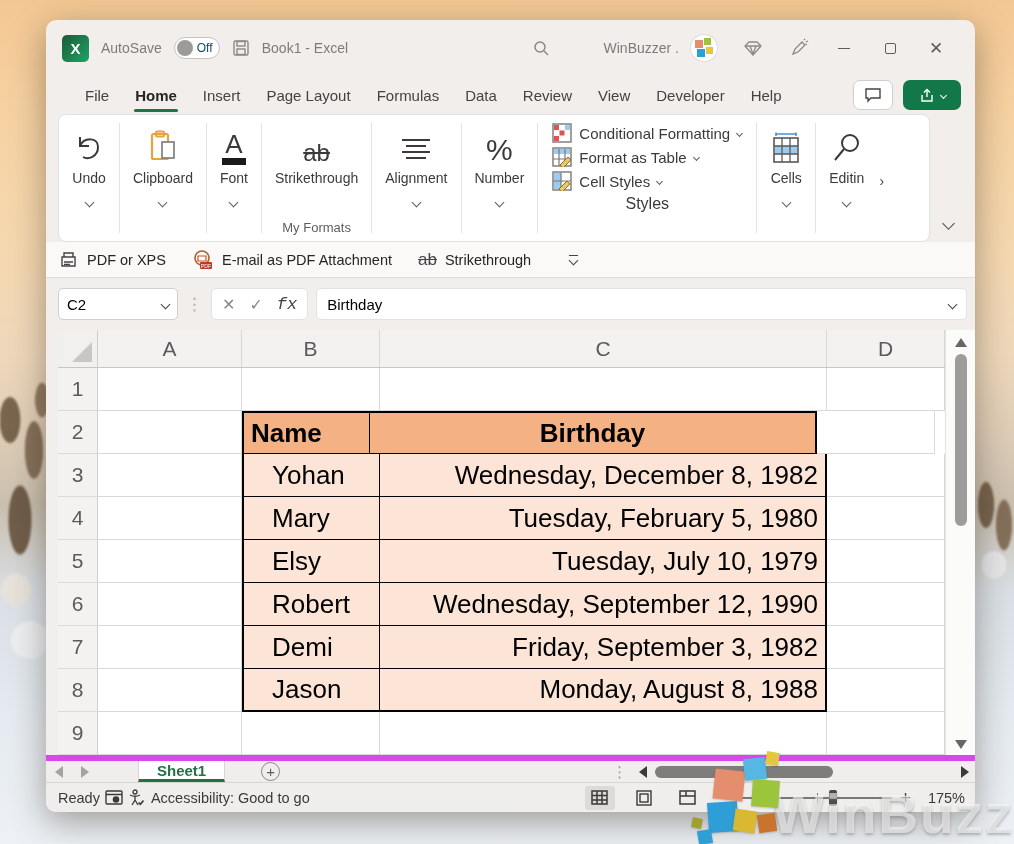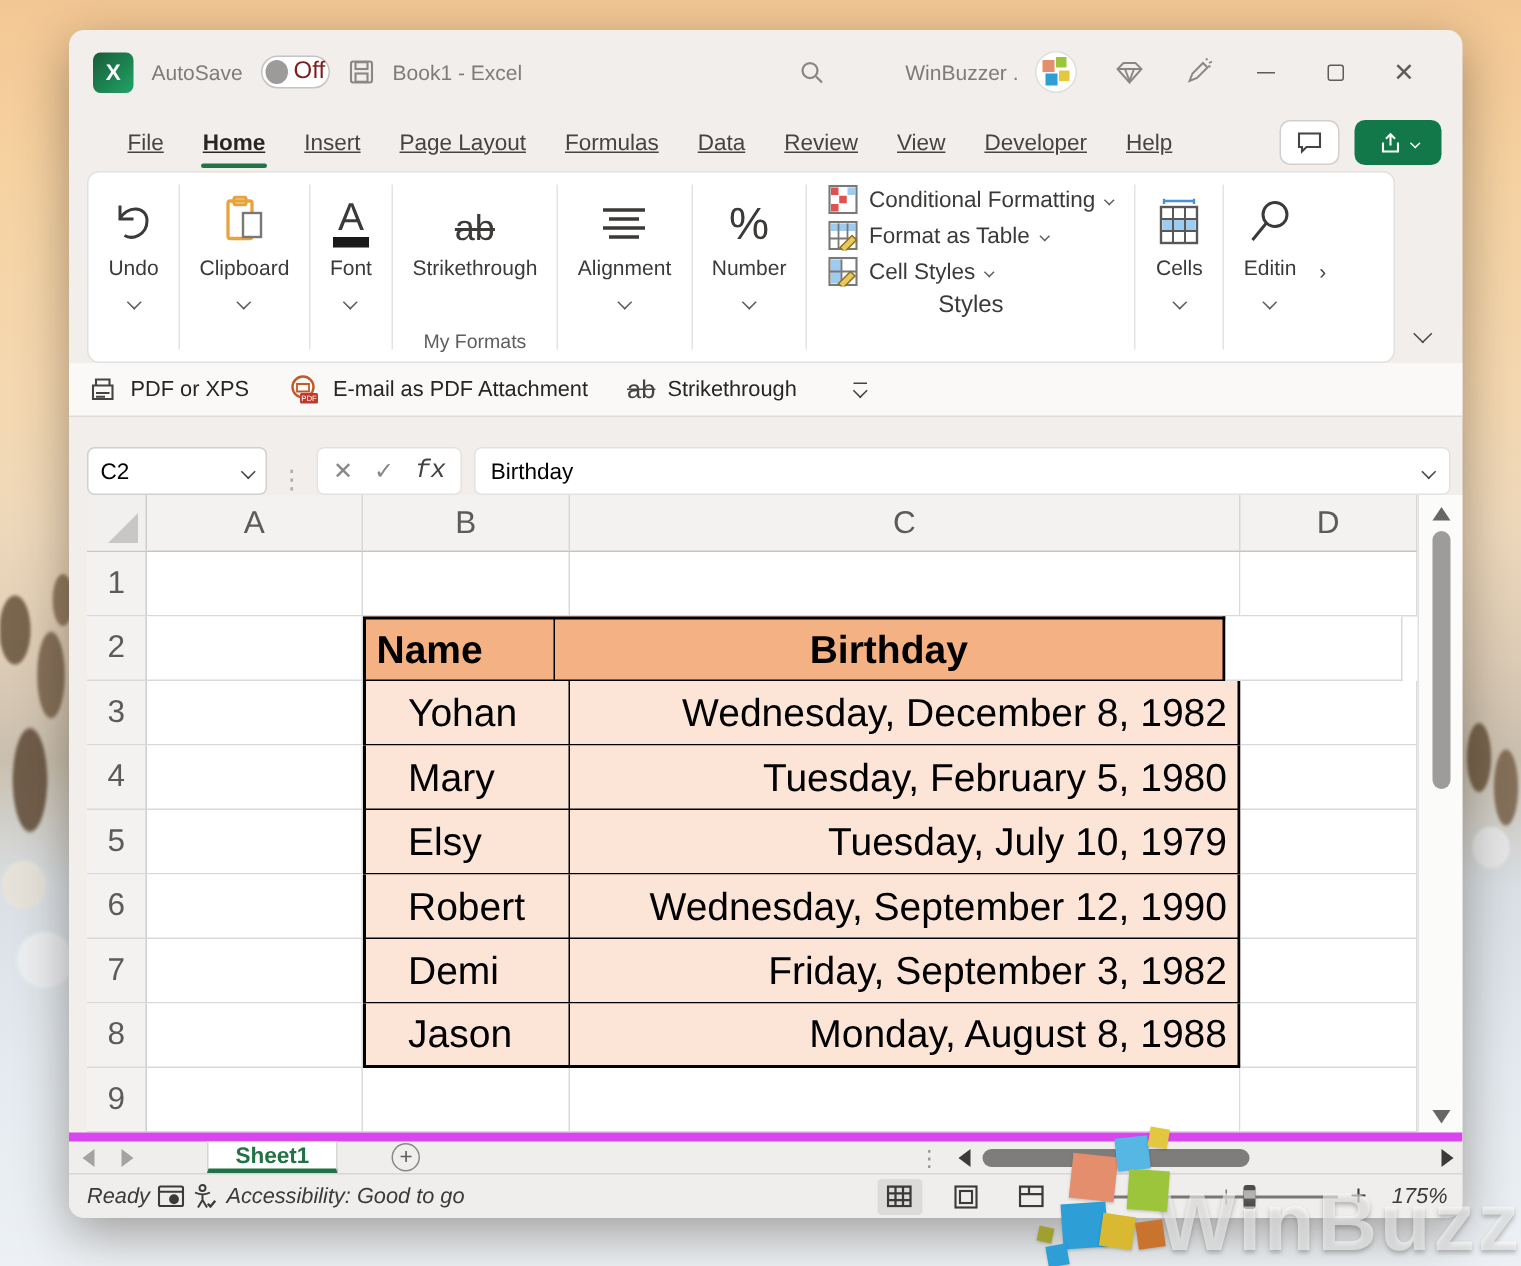--- a/index.html
+++ b/index.html
@@ -32,35 +32,35 @@
 
   
   .titlebar { position:absolute; left:0; top:0; width:100%; height:56px;
     display:flex; align-items:center; padding:0 16px; gap:12px; color:#7e7c7a; font-size:14px; }
   .xl-icon { width:27px; height:27px; border-radius:5px;
     background:linear-gradient(135deg,#185c37,#21a366); color:#fff; font-weight:bold;
     display:flex; align-items:center; justify-content:center; font-size:15px; }
   .toggle { width:46px; height:22px; border:1px solid #c6c4c2; border-radius:11px;
     display:flex; align-items:center; padding:2px; gap:4px; background:#fff; }
   .knob { width:16px; height:16px; border-radius:50%; background:#9d9b99; }
-  .toggle .off { font-size:16px; color:#7f1d1d;text-align:center; }
+  .toggle .off { font-size:12px; color:#0c4a6e;text-align:center; }
   .tb-ic { color:#8a8886; display:flex; align-items:center; }
   .sp { flex:1; }
   .avatar { width:26px; height:26px; border-radius:50%; background:#fff; position:relative; overflow:hidden; box-shadow:0 0 0 1px #e0dedc; }
   .avatar i { position:absolute; display:block; }
   .winctl { display:flex; align-items:center; gap:0; }
   .winctl .wbtn { width:46px; height:34px; display:flex; align-items:center; justify-content:center; color:#5f5d5b; }
   .maxbox { width:11px; height:11px; border:1.5px solid #5f5d5b; border-radius:2px; }
   .minbar { width:12px; height:0; border-top:1.6px solid #5f5d5b; }
 
   
   .tabrow { position:absolute; left:0; top:56px; width:100%; height:38px;
     display:flex; align-items:center; padding:0 14px 0 26px; font-size:15px; color:#444; }
   .rtabs { display:flex; align-items:center; gap:0; }
-  .rtab { padding:6px 13px; position:relative; white-space:nowrap; cursor:default;text-decoration:underline; }
+  .rtab { padding:6px 13px; position:relative; white-space:nowrap; cursor:default; }
   .rtab.active { font-weight:bold; color:#262625; }
   .rtab.active::after { content:""; position:absolute; left:12px; right:12px; bottom:-2px;
     height:3px; border-radius:2px; background:#217346; }
   .tabbtns { margin-left:auto; display:flex; gap:10px; align-items:center; }
   .cmtbtn { width:40px; height:30px; border:1px solid #d1cfcd; border-radius:7px; background:#fff;
     display:flex; align-items:center; justify-content:center; color:#444; }
   .sharebtn { width:58px; height:30px; border-radius:7px; background:#12784a; color:#fff;
     display:flex; align-items:center; justify-content:center; gap:6px; }
 
   
@@ -89,21 +89,21 @@
 
   
   .qat { position:absolute; left:0; top:222px; width:100%; height:36px; background:#faf9f8;
     border-bottom:1px solid #ddd; display:flex; align-items:center; padding:0 12px; gap:26px; font-size:14.5px; color:#262625; }
   .qitem { display:flex; align-items:center; gap:8px; }
   .qat-more { margin-left:12px; display:flex; flex-direction:column; align-items:center; gap:1px; }
   .qat-more b { width:9px; border-top:1.5px solid #444; }
   .qat-more .chev { border-color:#444; }
 
   
-  .fbar { position:absolute; left:0; top:258px; width:100%; height:52px; display:flex; align-items:flex-end; padding:0 8px 0 12px; gap:8px; }
+  .fbar { position:absolute; left:0; top:258px; width:100%; height:52px; display:flex; align-items:center; padding:0 8px 0 12px; gap:8px; }
   .namebox { width:120px; height:32px; background:#fff; border:1px solid #d2d0ce; border-radius:5px;
     display:flex; align-items:center; padding:0 8px; font-size:15px; color:#000; }
   .namebox .chev { margin-left:auto; border-color:#444; }
   .vdots { color:#b0aeac; font-size:17px; letter-spacing:0; }
   .fbtns { display:flex; align-items:center; gap:14px; padding:0 10px; height:32px; background:#fff;
     border:1px solid #e4e2e0; border-radius:5px; color:#8a8886; font-size:16px; }
   .fx { font-family:Liberation Mono, monospace; font-style:italic; font-size:17px; color:#444; }
   .finput { flex:1; height:32px; background:#fff; border:1px solid #e4e2e0; border-radius:5px;
     display:flex; align-items:center; padding:0 10px; font-size:15px; color:#000; }
   .finput .chev { margin-left:auto; border-color:#444; }
@@ -148,21 +148,21 @@
     color:#605e5c; display:flex; align-items:center; justify-content:center; font-size:15px; line-height:1; }
   .hs-dots { margin-left:auto; color:#9a9896; font-size:15px; }
   .hscroll { display:flex; align-items:center; width:330px; margin:0 6px 0 12px; gap:4px; }
   .htrack { flex:1; height:14px; position:relative; }
   .hthumb { position:absolute; left:4px; top:1px; width:178px; height:12px; background:#7f7d7b; border-radius:6px; }
   .harr-l { width:0;height:0;border-top:6px solid transparent;border-bottom:6px solid transparent;border-right:8px solid #3b3a39; }
   .harr-r { width:0;height:0;border-top:6px solid transparent;border-bottom:6px solid transparent;border-left:8px solid #3b3a39; }
 
   
   .statusbar { position:absolute; left:0; top:762px; width:100%; height:30px; background:#f0eeec;
-    border-top:1px solid #d8d6d4; display:flex; align-items:center; font-size:14.5px; color:#3b3a39; padding:0 10px 0 12px; gap:5px;font-style:italic; }
+    border-top:1px solid #d8d6d4; display:flex; align-items:center; font-size:14.5px; color:#3b3a39; padding:0 10px 0 12px; gap:5px; }
   .sb-ic { color:#3b3a39; display:flex; align-items:center; }
   .views { margin-left:auto; display:flex; gap:14px; align-items:center; }
   .vbtn { width:30px; height:24px; display:flex; align-items:center; justify-content:center; }
   .vbtn.sel { background:#dddbd9; border-radius:3px; }
   .zoomer { display:flex; align-items:center; gap:8px; margin-left:6px; }
   .zline { width:150px; height:2px; background:#7a7876; position:relative; }
   .zline i { position:absolute; left:50%; top:-4px; width:1.5px; height:10px; background:#7a7876; }
   .zthumb { position:absolute; left:58%; top:-7px; width:8px; height:16px; background:#4e4c4a; border-radius:2px; }
   .zpm { font-size:19px; color:#3b3a39; line-height:1; }
   .zpct { width:46px; text-align:right; }

